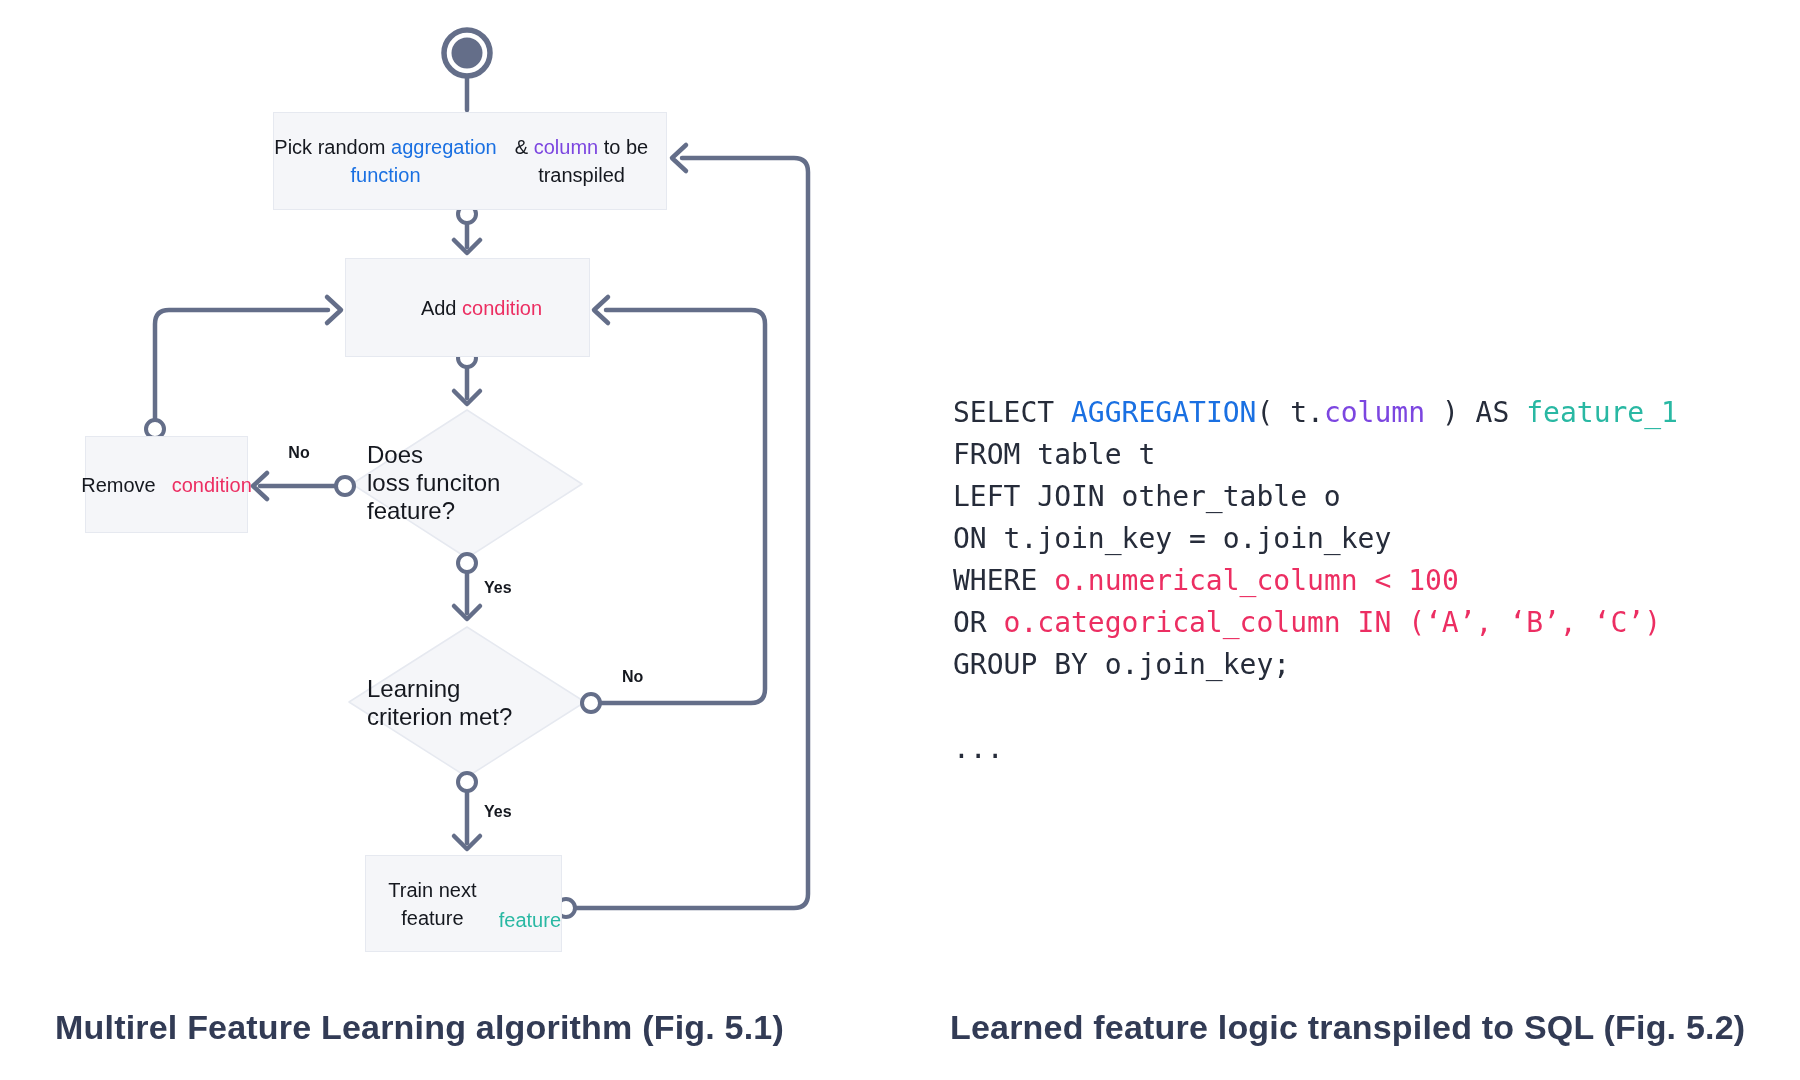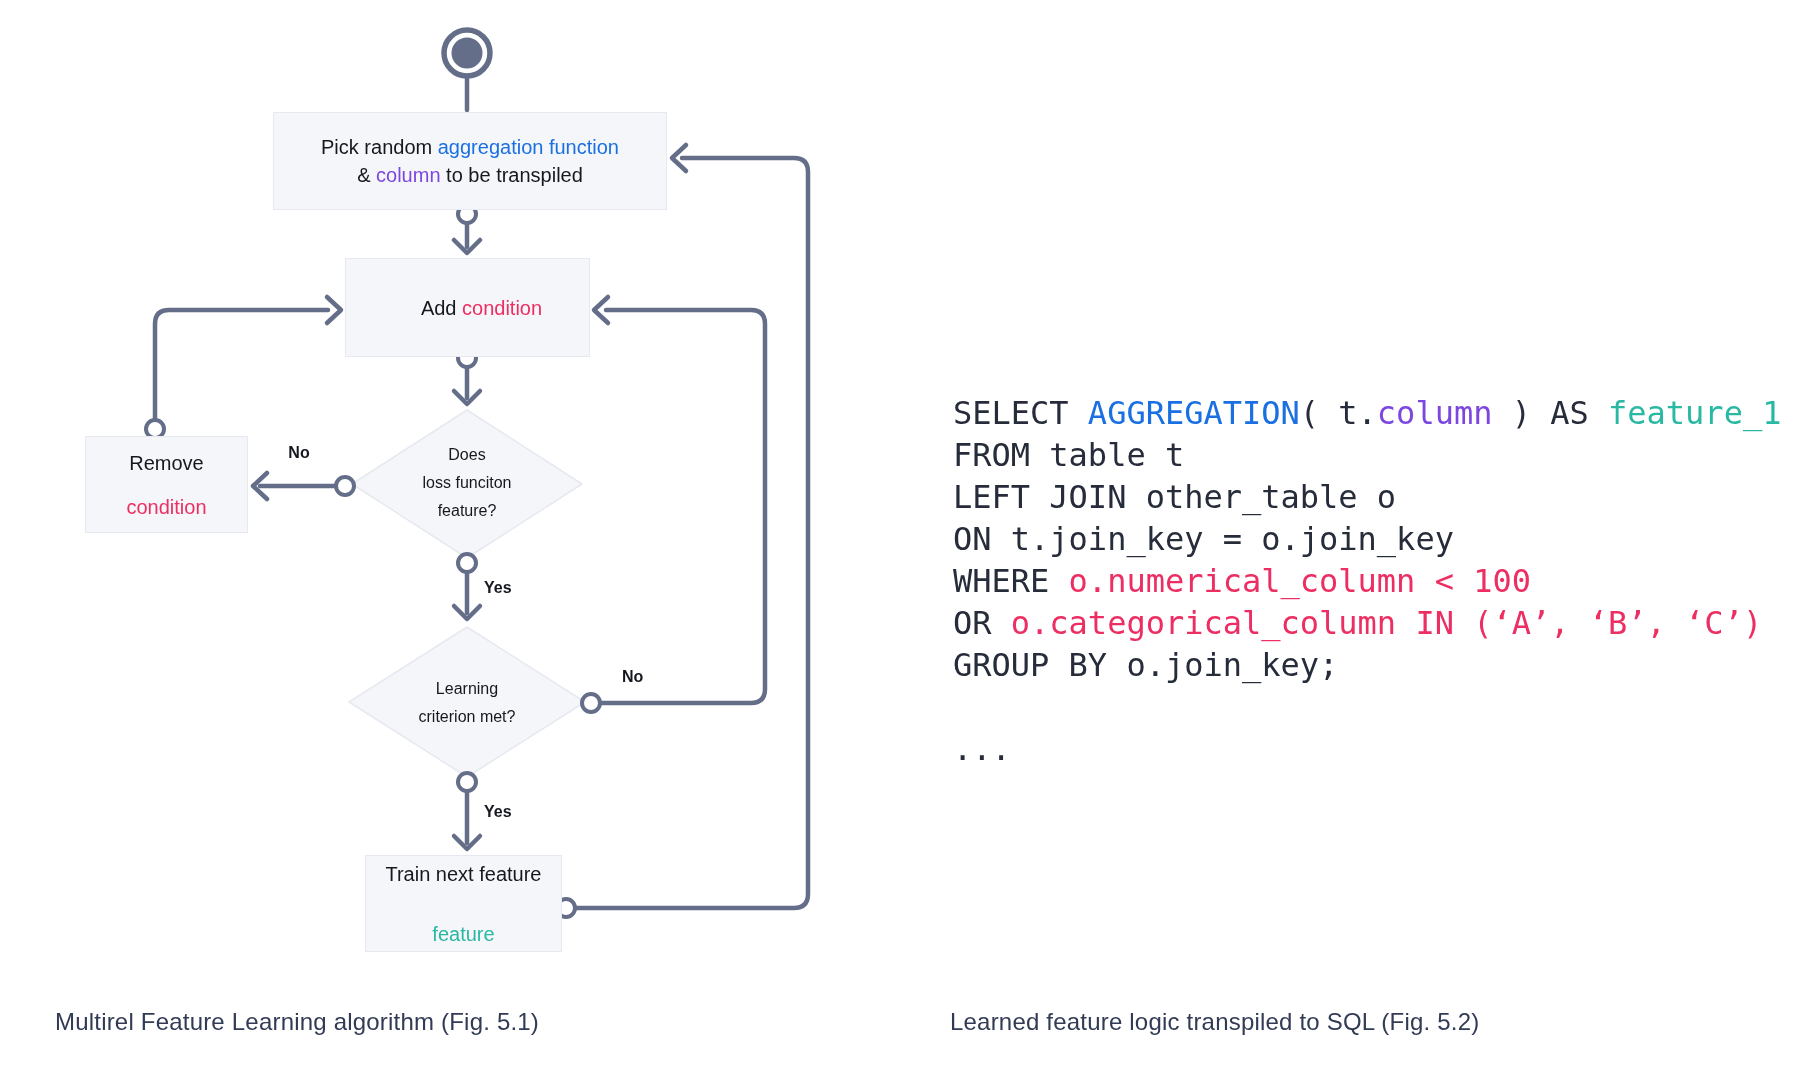--- a/index.html
+++ b/index.html
@@ -10,46 +10,46 @@
   *{margin:0;padding:0;box-sizing:border-box;}
   html,body{background:#ffffff;}
   body{
     width:1800px;height:1080px;position:relative;overflow:hidden;
     font-family:"Liberation Sans","DejaVu Sans",sans-serif;color:var(--ink);
   }
   .stage{position:absolute;inset:0;}
   .fc-svg{position:absolute;left:0;top:0;}
   .node{
     position:absolute;background:var(--node-fill);border:1.5px solid var(--node-border);
-    display:flex;flex-direction:column;align-items:center;justify-content:center;
+    display:flex;flex-direction:row;align-items:center;justify-content:center;
     font-size:20px;line-height:28px;text-align:center;color:var(--ink);
   }
   .node .hl-blue{color:var(--blue);}
   .node .hl-purple{color:var(--purple);}
   .node .hl-pink{color:var(--pink);}
   .node .hl-teal{color:var(--teal);margin-top:32px;}
   .dlabel{
-    position:absolute;font-size:16px;line-height:28px;text-align:center;color:var(--ink);
+    position:absolute;font-size:24px;line-height:28px;color:var(--ink);
   }
   .dlabel span{display:block;}
   .edge-label{
     position:absolute;font-size:16px;font-weight:700;color:var(--ink);
   }
   .sql{
     position:absolute;left:953px;top:392px;
     font-family:"DejaVu Sans Mono","Liberation Mono",monospace;
-    font-size:32px;line-height:42px;white-space:pre;color:var(--sql-plain);
+    font-size:28px;line-height:42px;white-space:pre;color:var(--sql-plain);
   }
   .sql .c-plain{color:var(--sql-plain);}
   .sql .c-blue{color:var(--blue);}
   .sql .c-purple{color:var(--purple);}
   .sql .c-pink{color:var(--pink);}
   .sql .c-teal{color:var(--teal);}
   .caption{
-    position:absolute;top:1008px;font-size:24px;font-weight:400;color:var(--caption);
+    position:absolute;top:1008px;font-size:34px;font-weight:700;color:var(--caption);
     letter-spacing:0.2px;
   }
   .caption-left{left:55px;}
   .caption-right{left:950px;}
 </style>
 </head>
 <body>
 
 <div class="stage">
 

